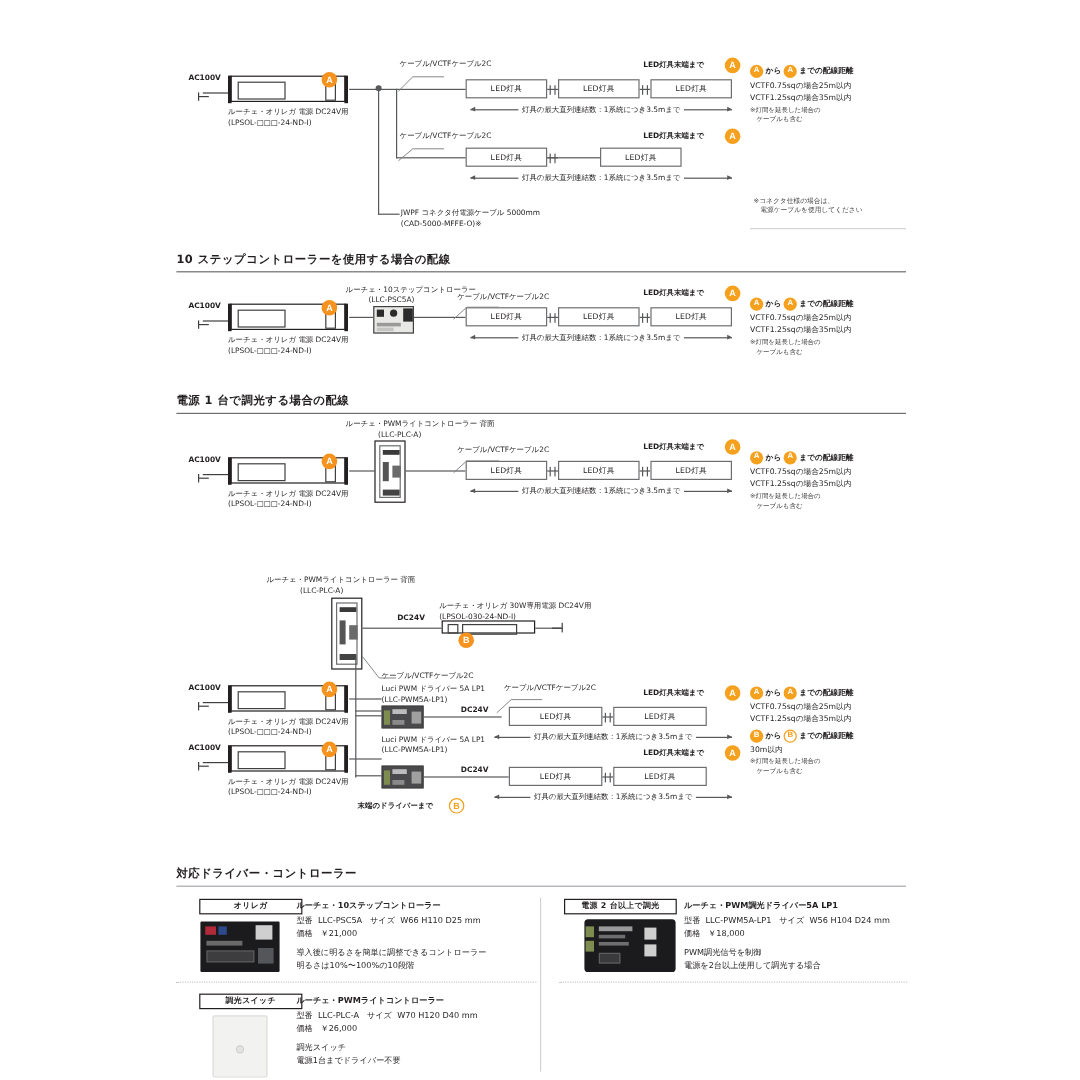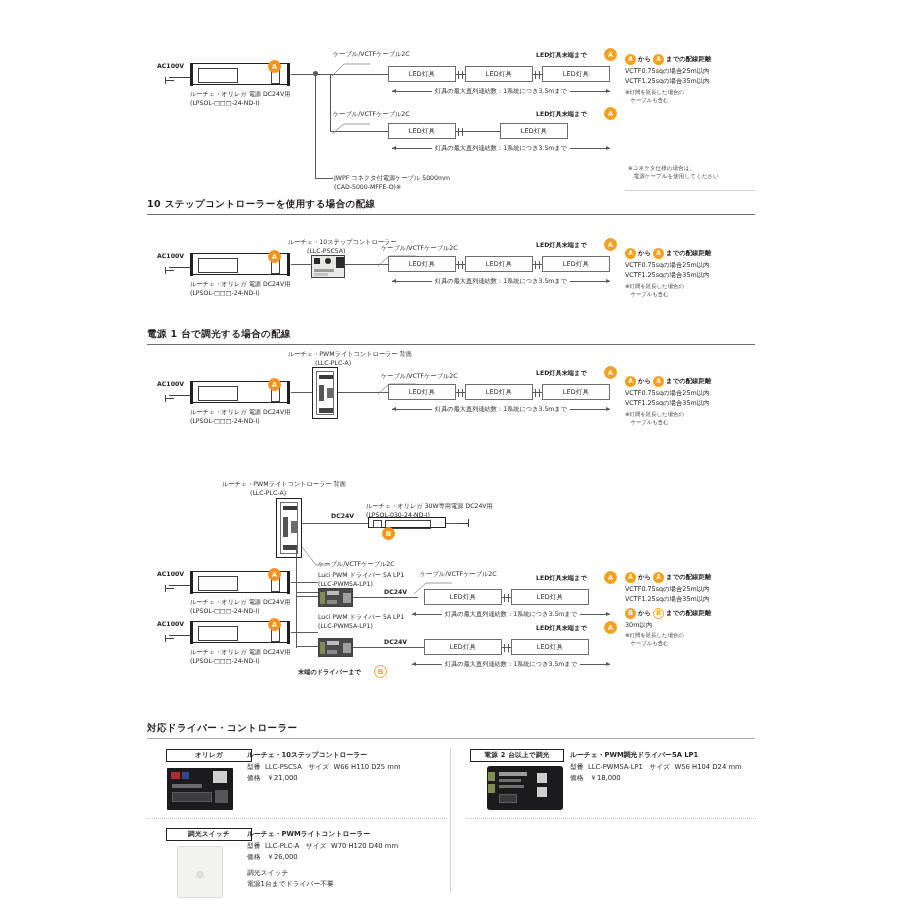--- a/index.html
+++ b/index.html
@@ -200,21 +200,21 @@
     <div class="sub" style="white-space:pre-line;">※灯間を延長した場合の
 　ケーブルも含む</div>
   </div>
 
   <div class="note" style="left:628px; top:163px; width:150px;">
     <div class="sub" style="white-space:pre-line; font-size:5.6px;">※コネクタ仕様の場合は、
 　電源ケーブルを使用してください</div>
   </div>
   <div class="hdiv" style="left:625px; top:190px; width:130px;"></div>
 
-  <div class="sec-title" style="top:198px;">10 ステップコントローラーを使用する場合の配線</div>
+  <div class="sec-title" style="top:210px;">10 ステップコントローラーを使用する場合の配線</div>
 
   <div class="dg">
     <div class="lbl b" style="left:157px; top:252px;">AC100V</div>
     <div class="plug" style="left:165px; top:264px; width:26px; height:10px;">
       <div class="pin" style="left:0; top:3px; width:1.4px; height:7px;"></div>
       <div class="pin" style="left:0; top:6px; width:9px; height:1.2px;"></div>
       <div class="pin" style="left:4px; top:3px; width:22px; height:1.2px;"></div>
     </div>
     <div class="psu" style="left:192px; top:253px;">
       <div class="psu-cap-l"></div>
@@ -493,20 +493,24 @@
     <div>
       <span>型番</span>
       &nbsp;<span>LLC-PSC5A</span>
       &nbsp;&nbsp;<span>サイズ</span>
       &nbsp;<span>W66 H110 D25 mm</span>
     </div>
     <div>
       <span>価格</span>
       &nbsp;&nbsp;<span>￥21,000</span>
     </div>
+    <div class="desc">
+      <div>導入後に明るさを簡単に調整できるコントローラー</div>
+      <div>明るさは10%〜100%の10段階</div>
+    </div>
   </div>
 
   <div class="tag" style="left:470px; top:749px; width:94px;">電源 2 台以上で調光</div>
   <div class="photo" style="left:487px; top:766px; width:76px; height:44px; border-radius:3px;">
     <div style="position:absolute;left:1px;top:6px;width:7px;height:9px;background:#7e8c4f;"></div>
     <div style="position:absolute;left:1px;top:18px;width:7px;height:9px;background:#7e8c4f;"></div>
     <div style="position:absolute;left:12px;top:6px;width:28px;height:4px;background:#9a9a9a;"></div>
     <div style="position:absolute;left:12px;top:13px;width:22px;height:3px;background:#6e6e6e;"></div>
     <div style="position:absolute;left:12px;top:19px;width:25px;height:3px;background:#6e6e6e;"></div>
     <div style="position:absolute;left:12px;top:28px;width:18px;height:9px;background:#3a3a3c;border:1px solid #5d5d5d;"></div>
@@ -518,20 +522,24 @@
     <div>
       <span>型番</span>
       &nbsp;<span>LLC-PWM5A-LP1</span>
       &nbsp;&nbsp;<span>サイズ</span>
       &nbsp;<span>W56 H104 D24 mm</span>
     </div>
     <div>
       <span>価格</span>
       &nbsp;&nbsp;<span>￥18,000</span>
     </div>
+    <div class="desc">
+      <div>PWM調光信号を制御</div>
+      <div>電源を2台以上使用して調光する場合</div>
+    </div>
   </div>
 
   <div class="tag" style="left:166px; top:828px; width:86px;">調光スイッチ</div>
   <div class="photo white" style="left:177px; top:846px; width:46px; height:52px;">
     <div style="position:absolute;left:50%;top:24px;transform:translateX(-50%);width:7px;height:7px;border-radius:50%;background:#e3e3e0;border:1px solid #d0d0cd;"></div>
   </div>
   <div class="prod" style="left:247px; top:829px; width:195px;">
     <div class="ttl">ルーチェ・PWMライトコントローラー</div>
     <div>
       <span>型番</span>

